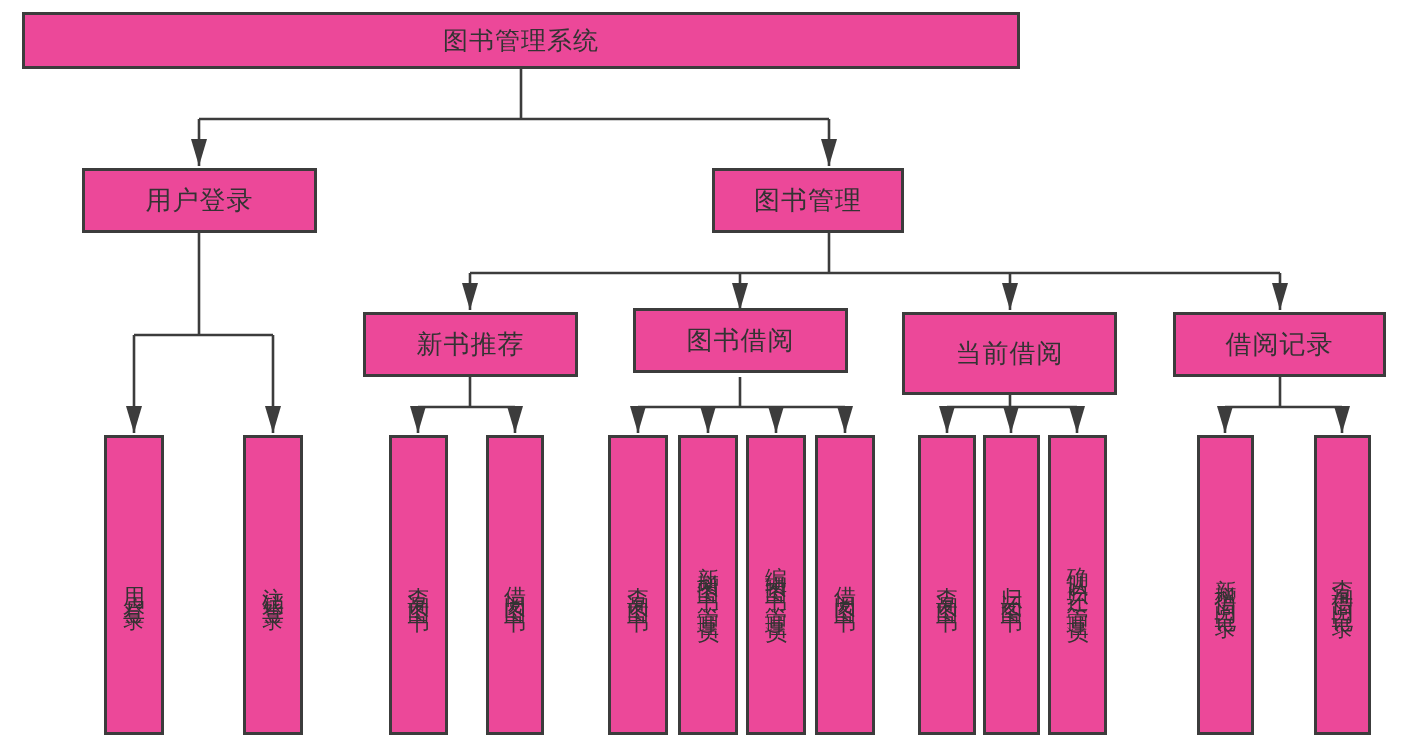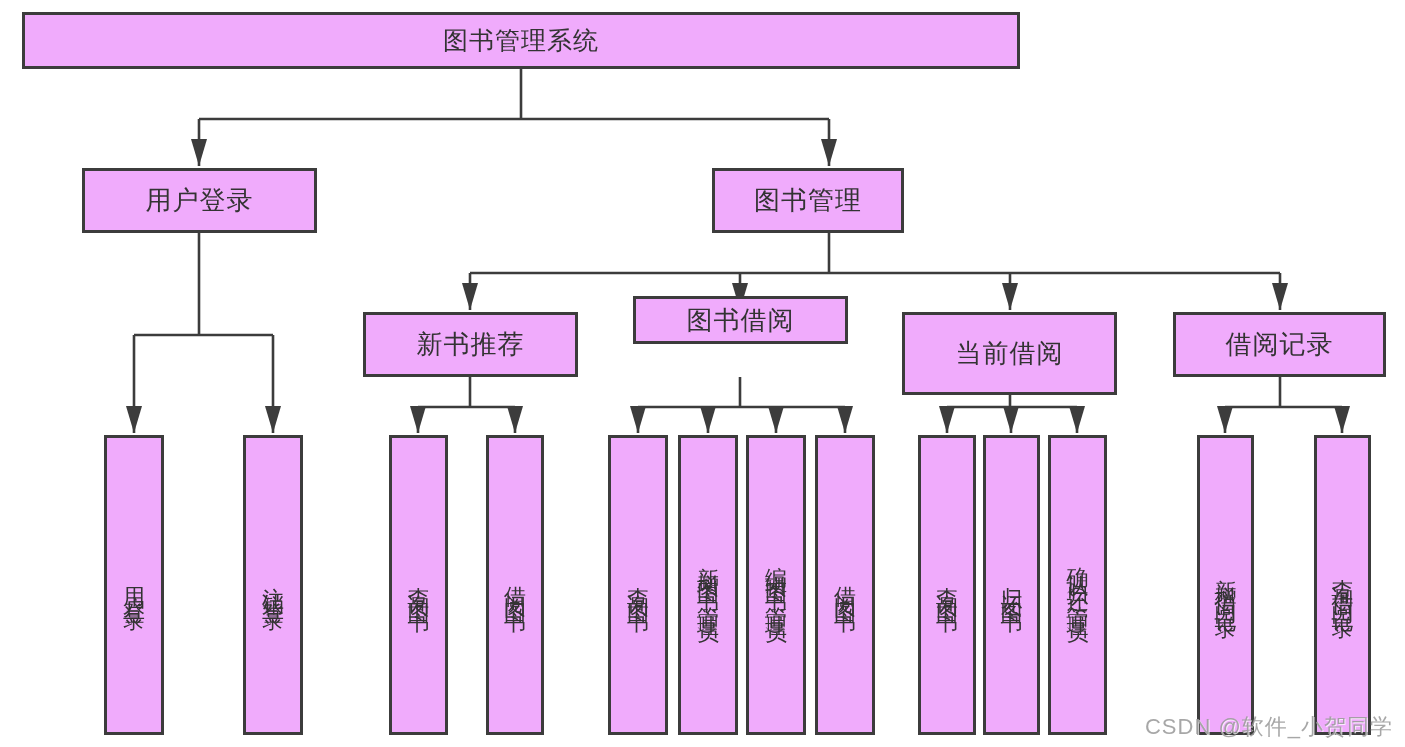--- a/index.html
+++ b/index.html
@@ -8,21 +8,21 @@
     width: 1405px;
     height: 747px;
     background: #ffffff;
     overflow: hidden;
     font-family: "Liberation Sans", sans-serif;
   }
   svg.wires { position: absolute; left: 0; top: 0; }
   .box {
     position: absolute;
     box-sizing: border-box;
-    background: #f0abfc;
+    background: #ec4899;
     border: 3px solid #3c3c3c;
     display: flex;
     align-items: center;
     justify-content: center;
     color: #333333;
     text-align: center;
   }
   .h  { font-size: 26px; letter-spacing: 1px; }
   .root { font-size: 25px; }
   .v {
@@ -97,21 +97,21 @@
       <line x1="1342" y1="407" x2="1342" y2="433" marker-end="url(#ah)"></line>
     </g>
   </svg>
 
   <div class="box h root" style="left:22px; top:12px; width:998px; height:57px;">图书管理系统</div>
 
   <div class="box h" style="left:82px; top:168px; width:235px; height:65px;">用户登录</div>
   <div class="box h" style="left:712px; top:168px; width:192px; height:65px;">图书管理</div>
 
   <div class="box h" style="left:363px; top:312px; width:215px; height:65px;text-align:center;">新书推荐</div>
-  <div class="box h" style="left:633px; top:296px; width:215px; height:48px;">图书借阅</div>
+  <div class="box h" style="left:633px; top:308px; width:215px; height:65px;">图书借阅</div>
   <div class="box h" style="left:902px; top:312px; width:215px; height:83px;">当前借阅</div>
   <div class="box h" style="left:1173px; top:312px; width:213px; height:65px;">借阅记录</div>
 
   <div class="box v" style="left:104px; top:435px; width:60px; height:300px;">用户登录</div>
   <div class="box v" style="left:243px; top:435px; width:60px; height:300px;">注销登录</div>
 
   <div class="box v" style="left:389px; top:435px; width:59px; height:300px;">查询图书</div>
   <div class="box v" style="left:486px; top:435px; width:58px; height:300px;">借阅图书</div>
 
   <div class="box v" style="left:608px; top:435px; width:60px; height:300px;">查询图书</div>
@@ -119,14 +119,13 @@
   <div class="box v" style="left:746px; top:435px; width:60px; height:300px;">编辑图书（管理员）</div>
   <div class="box v" style="left:815px; top:435px; width:60px; height:300px;">借阅图书</div>
 
   <div class="box v" style="left:918px; top:435px; width:58px; height:300px;">查询图书</div>
   <div class="box v" style="left:983px; top:435px; width:57px; height:300px;">归还图书</div>
   <div class="box v" style="left:1048px; top:435px; width:59px; height:300px;">确认归还（管理员）</div>
 
   <div class="box v" style="left:1197px; top:435px; width:57px; height:300px;">新增借阅记录</div>
   <div class="box v" style="left:1314px; top:435px; width:57px; height:300px;">查询借阅记录</div>
 
-  <div class="watermark">CSDN @软件_小贺同学</div>
 </div>
 
 </body></html>

